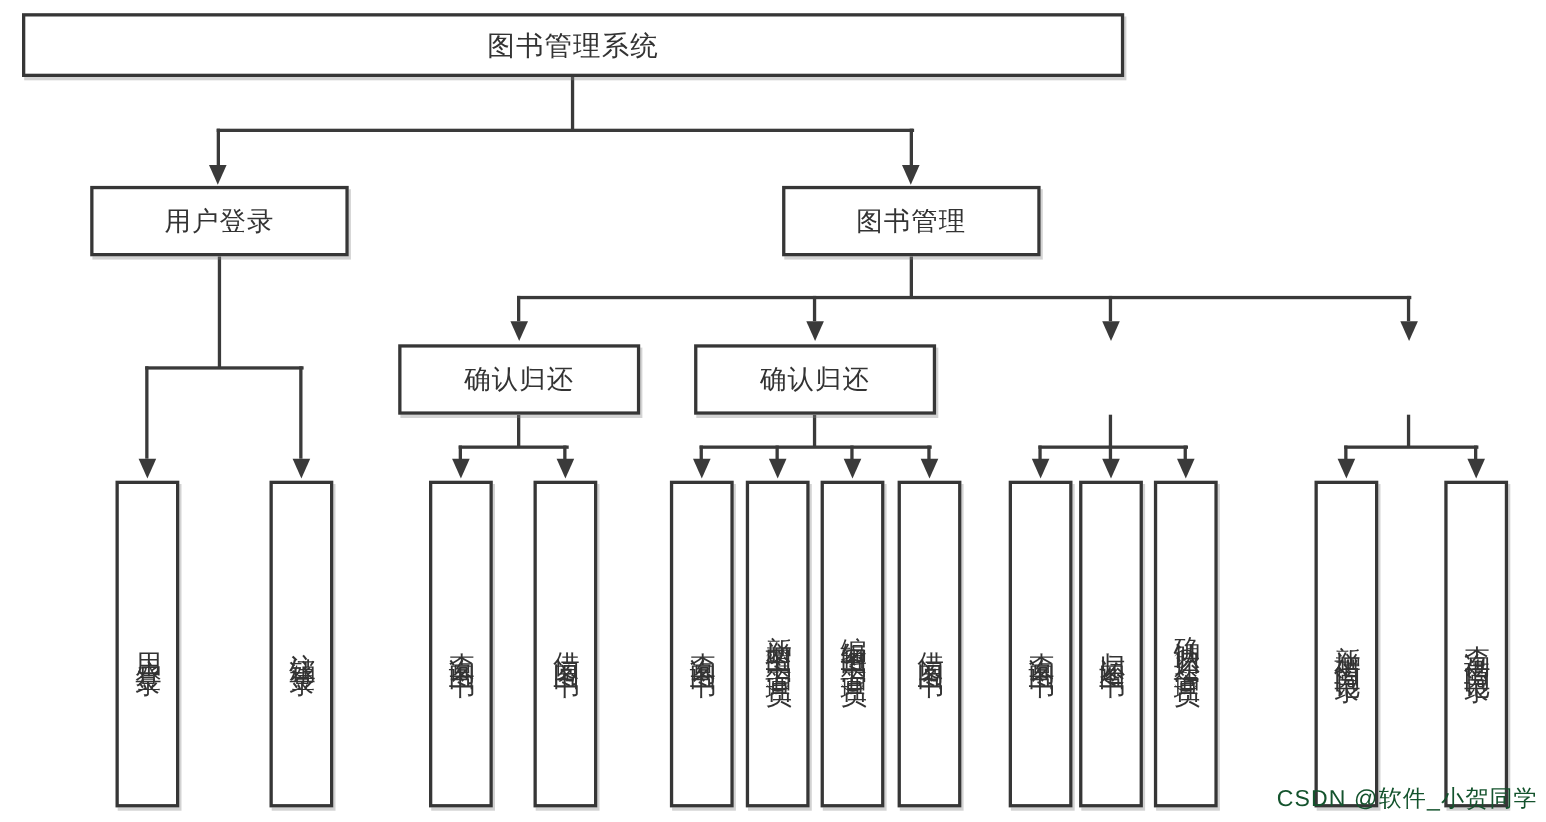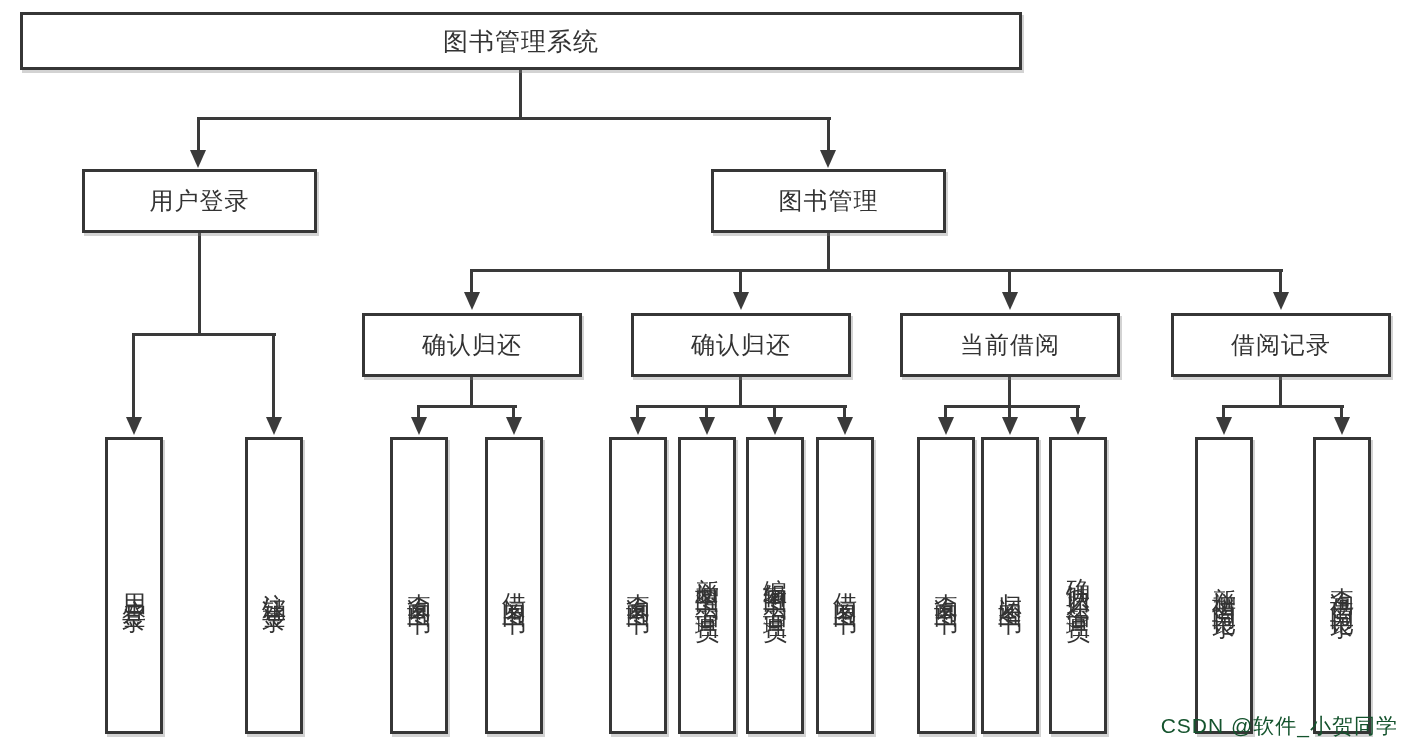--- a/index.html
+++ b/index.html
@@ -114,26 +114,20 @@
   <div class="hbox" style="left:711px;top:169px;width:235px">
     <span>图书管理</span>
   </div>
 
   <div class="hbox" style="left:362px;top:313px;width:220px">
     <span>确认归还</span>
   </div>
   <div class="hbox" style="left:631px;top:313px;width:220px">
     <span>确认归还</span>
   </div>
-  <div class="hbox" style="left:900px;top:313px;width:220px">
-    <span>当前借阅</span>
-  </div>
-  <div class="hbox" style="left:1171px;top:313px;width:220px">
-    <span>借阅记录</span>
-  </div>
 
   <div class="vbox" style="left:105px">
     <span class="vtext">用户登录</span>
   </div>
   <div class="vbox" style="left:245px">
     <span class="vtext">注销登录</span>
   </div>
 
   <div class="vbox" style="left:390px">
     <span class="vtext">查询图书</span>

